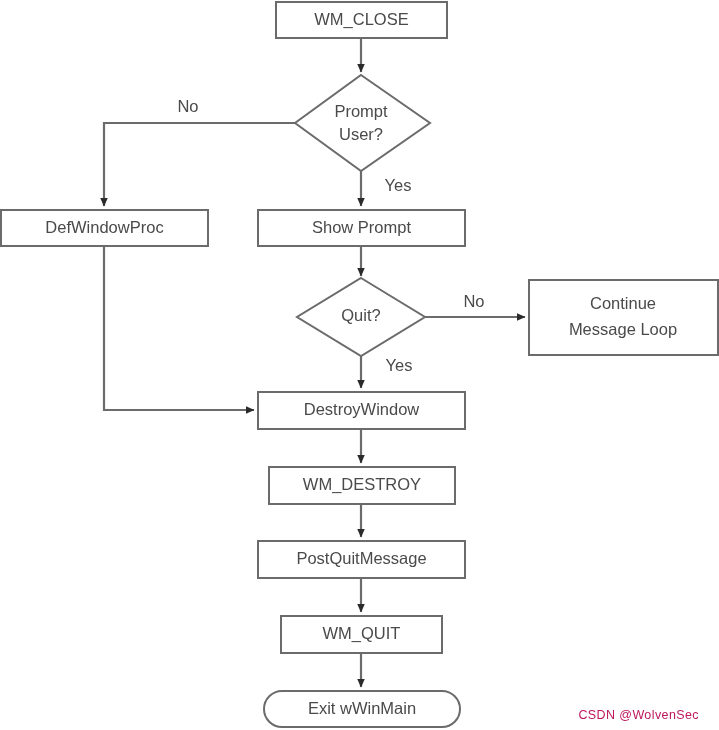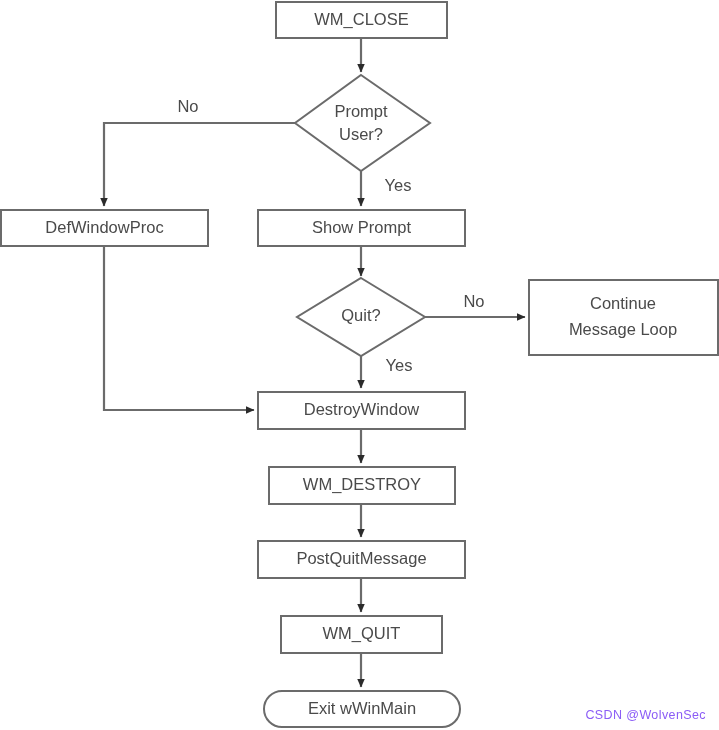--- a/index.html
+++ b/index.html
@@ -51,25 +51,25 @@
   }
   .edge-label {
     font-family: "Liberation Sans", sans-serif;
     font-size: 16.5px;
     fill: #4a4a4a;
     text-anchor: middle;
     dominant-baseline: middle;
   }
   .watermark {
     position: absolute;
-    right: 13px;
+    right: 20px;
     bottom: 8px;
     font-family: "Liberation Sans", sans-serif;
     font-size: 12.5px;
-    color: #8b5cf6;
+    color: #be185d;
     letter-spacing: 0.4px;
     white-space: nowrap;
   }
 </style>
 </head>
 <body>
 
 <div id="canvas">
 
   <svg id="flow" viewBox="0 0 719 730" xmlns="http://www.w3.org/2000/svg">

